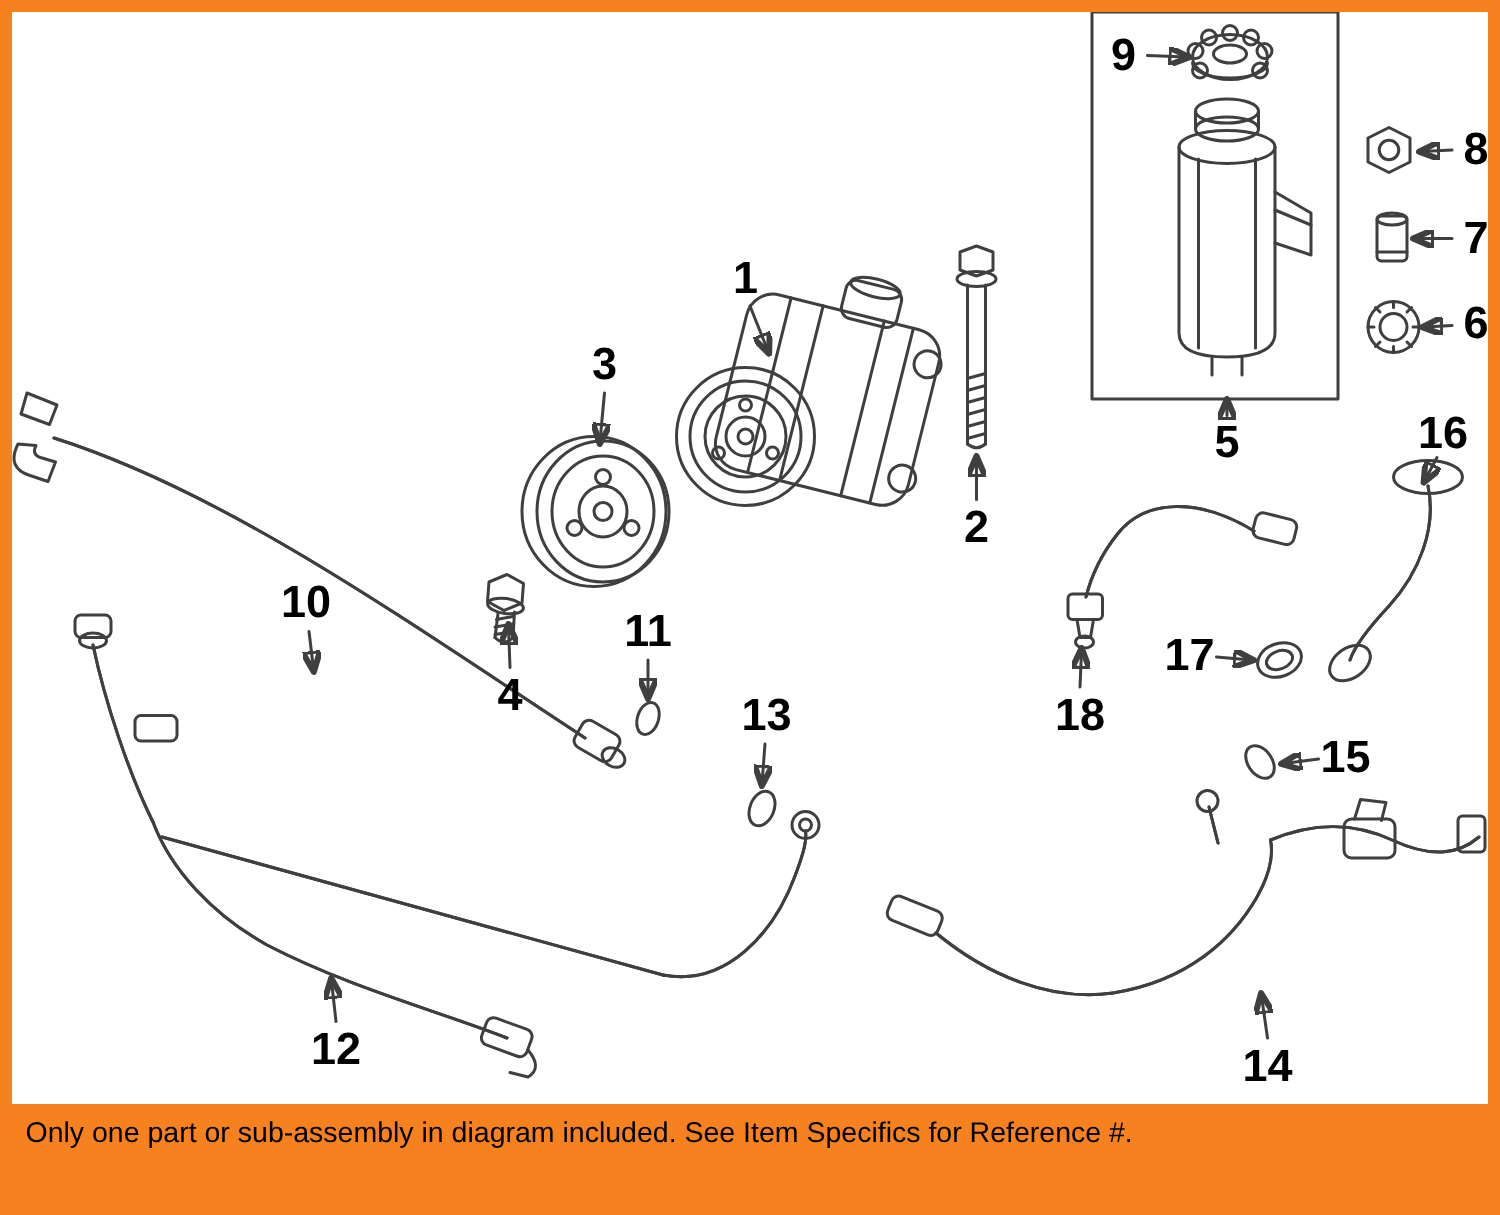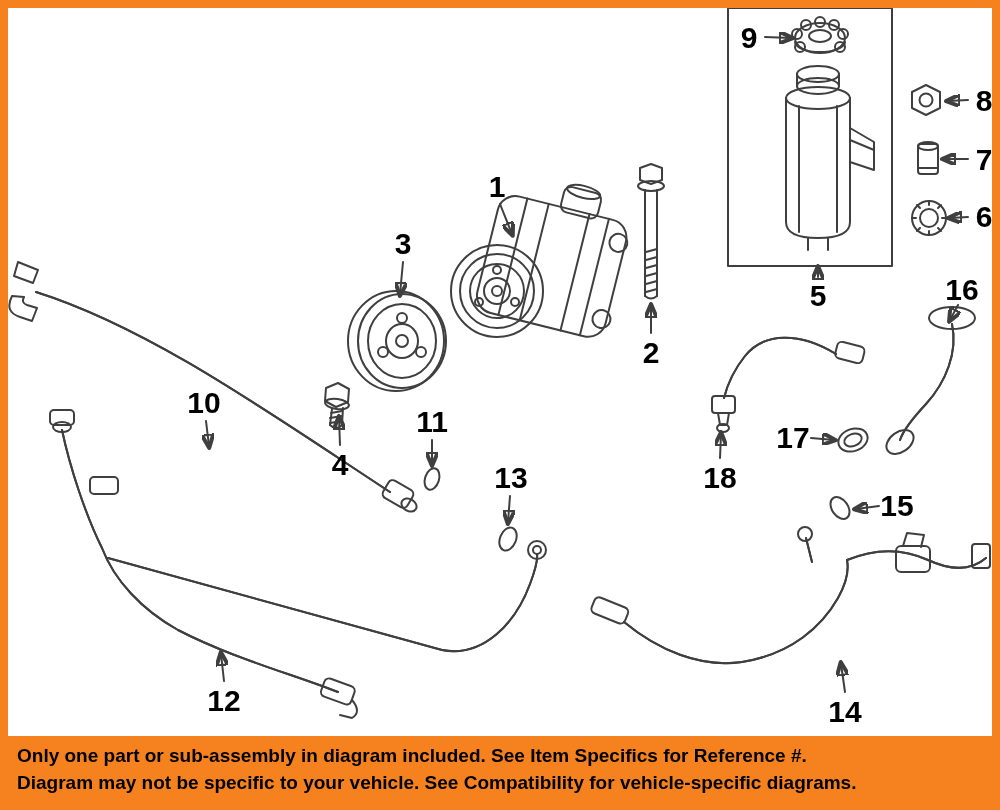--- a/index.html
+++ b/index.html
@@ -29,21 +29,21 @@
     font-family:"Liberation Sans",sans-serif;
     font-weight:bold;font-size:30px;
     fill:var(--text);stroke:none;
     text-anchor:middle;dominant-baseline:central;
   }
   .callout-arrow{stroke:var(--text);stroke-width:2.5;fill:none;}
   .banner{
     position:absolute;left:0;right:0;bottom:0;height:66px;
     background:var(--orange);
     color:var(--text);
-    font-weight:bold;font-size:19px;line-height:27px;
+    font-weight:normal;font-size:19px;line-height:27px;
     padding:6px 9px 0 9px;
     white-space:nowrap;
     margin-top:29px;
   }
 </style>
 </head>
 <body>
 
 <div class="frame">
 
@@ -246,16 +246,15 @@
         <text x="962" y="289" class="callout-num">16</text>
         <line x1="811" y1="438" x2="834" y2="440" class="callout-arrow" marker-end="url(#ah)"></line>
         <text x="793" y="437" class="callout-num">17</text>
         <line x1="720" y1="458" x2="721" y2="434" class="callout-arrow" marker-end="url(#ah)"></line>
         <text x="720" y="477" class="callout-num">18</text>
       </g>
   </svg>
 
   <div class="banner">
     <div>Only one part or sub-assembly in diagram included. See Item Specifics for Reference #.</div>
-    <div>Diagram may not be specific to your vehicle. See Compatibility for vehicle-specific diagrams.</div>
   </div>
 
 </div>
 
 </body></html>

